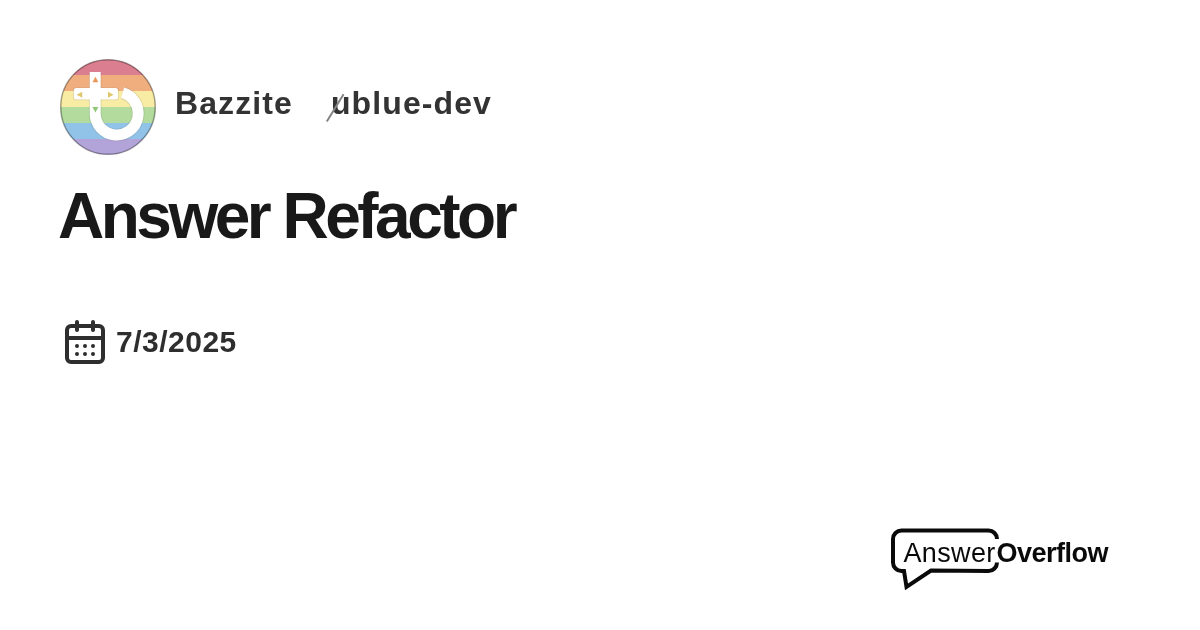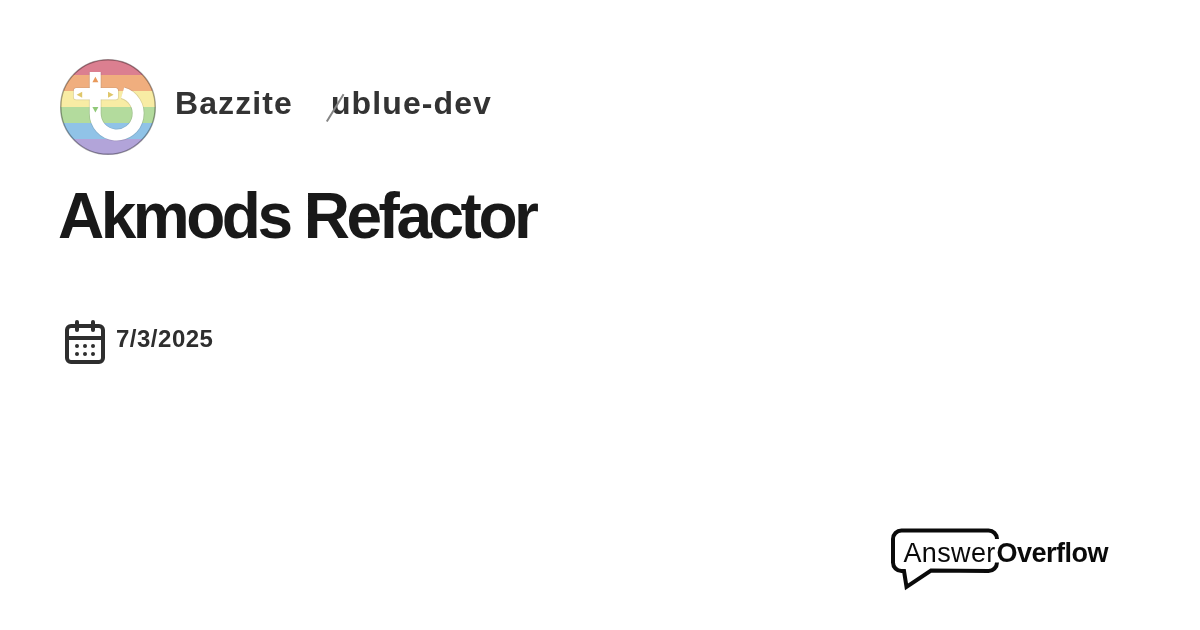--- a/index.html
+++ b/index.html
@@ -19,21 +19,21 @@
   .header .slash{font-weight:400;color:transparent;margin-left:12px;margin-right:16px;}
   .slashline{position:absolute;left:325px;top:93px;}
   .title{
     position:absolute;left:58px;top:184px;
     font-size:64px;font-weight:700;color:#191919;
     line-height:1;letter-spacing:-3.5px;white-space:nowrap;
   }
   .cal{position:absolute;left:61px;top:318px;}
   .date{
     position:absolute;left:116px;top:327px;
-    font-size:24px;font-weight:700;color:#2e2e2e;line-height:1;letter-spacing:0.5px;
+    font-size:30px;font-weight:700;color:#2e2e2e;line-height:1;letter-spacing:0.5px;
   }
   .aologo{position:absolute;left:885px;top:520px;}
 </style>
 </head>
 <body>
 
 <svg class="avatar" width="96" height="96" viewBox="0 0 96 96">
   <defs>
     <clipPath id="c">
         <circle cx="48" cy="48" r="47.5"></circle>
@@ -59,21 +59,21 @@
     <path d="M35.4 53.4 L32.4 48 L38.4 48 Z" fill="#90C878"></path>
   </g>
   <circle cx="48" cy="48" r="47.25" fill="none" stroke="rgba(0,0,0,0.35)" stroke-width="1.5"></circle>
 </svg>
 
 <div class="header">Bazzite<span class="slash">/</span>ublue-dev</div>
 <svg class="slashline" width="20" height="30" viewBox="0 0 20 30">
   <line x1="1.8" y1="28.6" x2="18.6" y2="1.2" stroke="#848484" stroke-width="2"></line>
 </svg>
 
-<div class="title">Akmods Refactor</div>
+<div class="title">Answer Refactor</div>
 
 <svg class="cal" width="48" height="48" viewBox="0 0 24 24" fill="none" stroke="#2e2e2e" stroke-width="2" stroke-linecap="round" stroke-linejoin="round">
   <path d="M8 2v4"></path>
     <path d="M16 2v4"></path>
   <rect x="3" y="4" width="18" height="18" rx="2"></rect>
   <path d="M3 10h18"></path>
   <path d="M8 14h.01"></path>
     <path d="M12 14h.01"></path>
     <path d="M16 14h.01"></path>
   <path d="M8 18h.01"></path>

